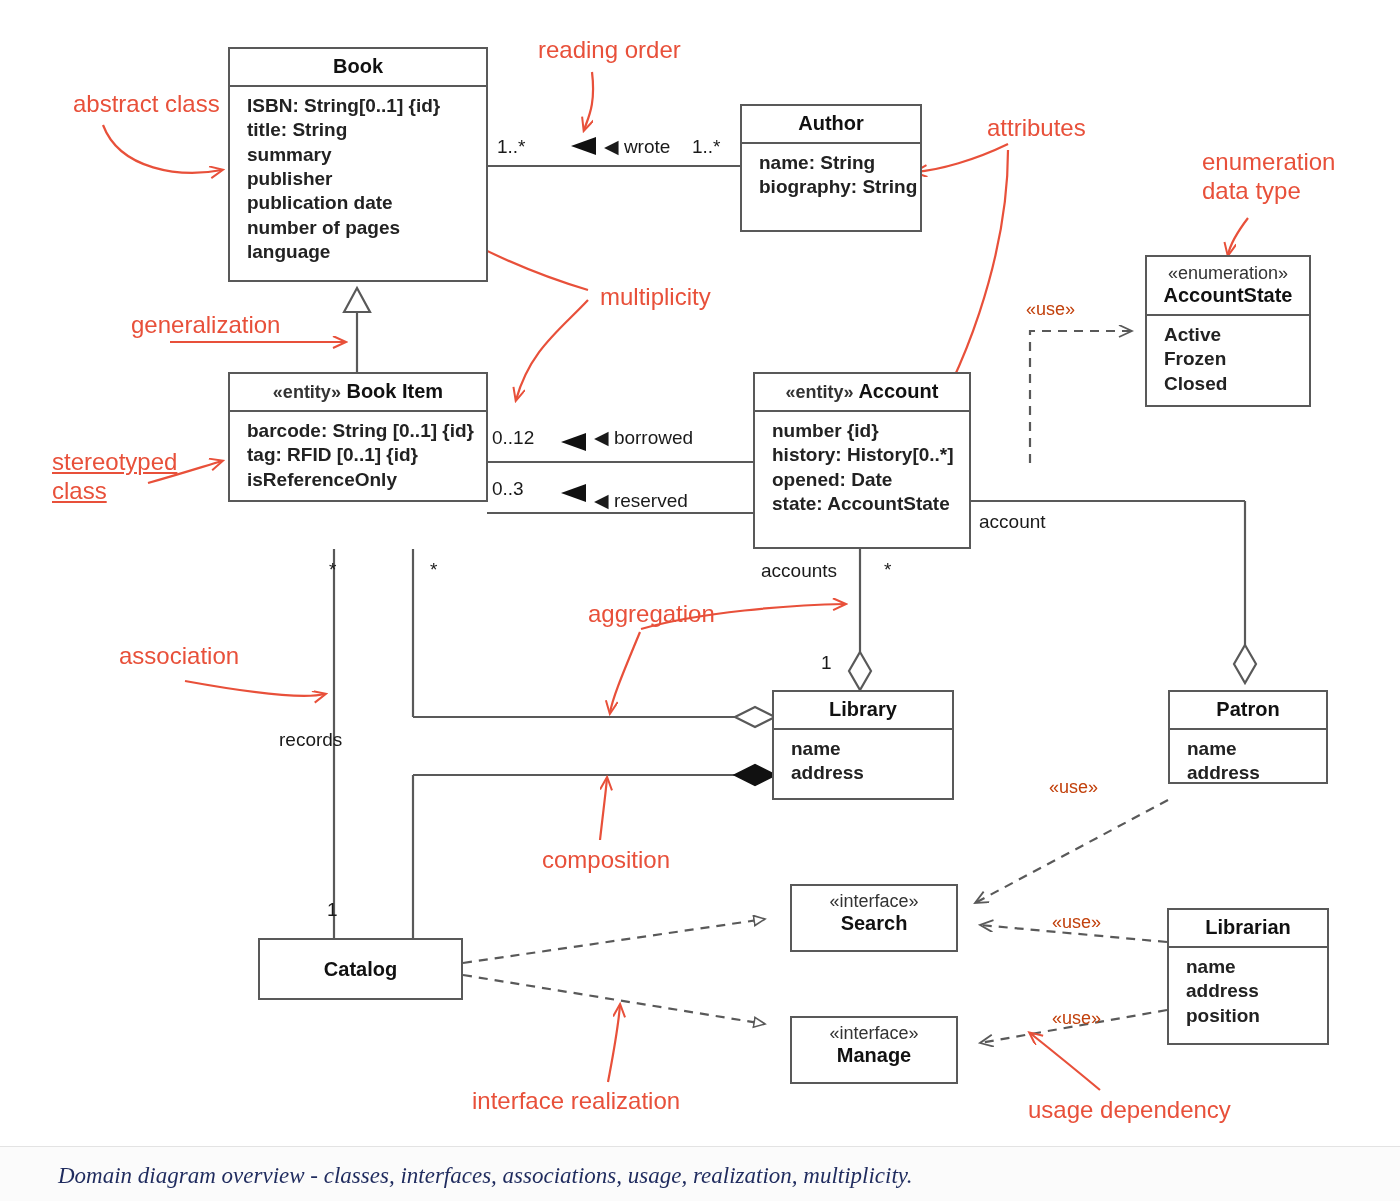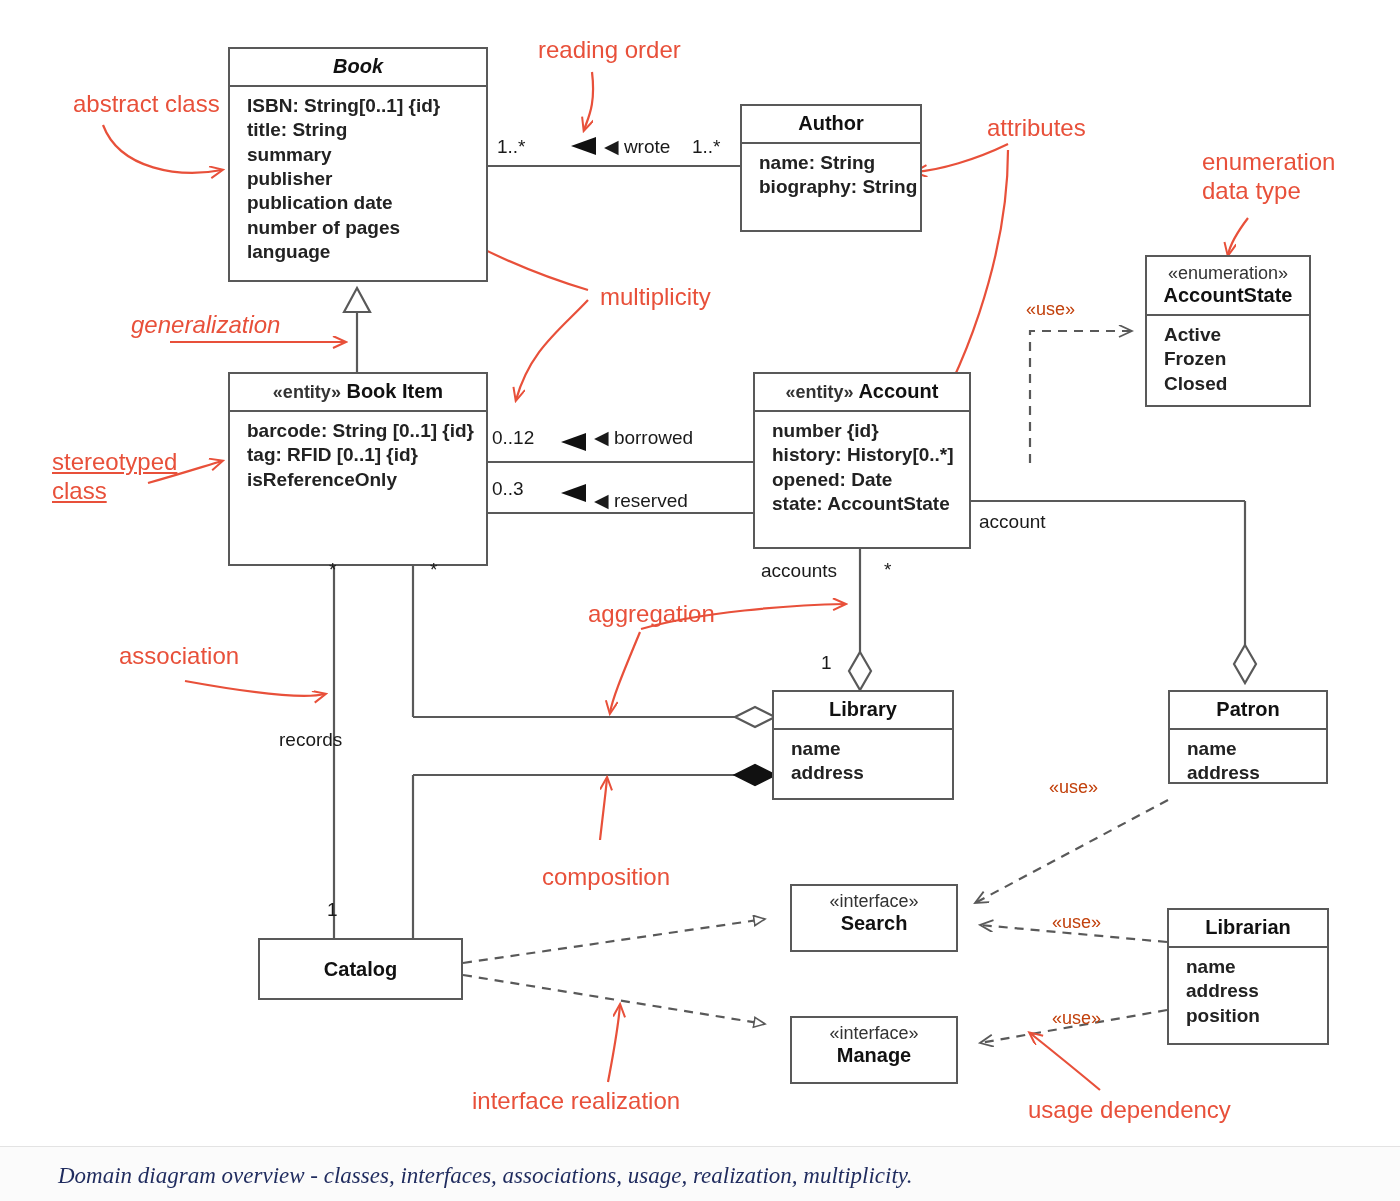--- a/index.html
+++ b/index.html
@@ -5,21 +5,21 @@
   html,body{margin:0;padding:0;background:#ffffff;}
   body{font-family:"Liberation Sans",sans-serif;}
   #page{position:relative;width:1400px;height:1201px;background:#fff;overflow:hidden;}
   #svgroot{position:absolute;left:0;top:0;width:1400px;height:1201px;}
 
   
   .uml-class{position:absolute;background:#fff;border:2px solid #595959;box-sizing:border-box;}
   .uml-head{text-align:center;padding:6px 4px 7px 4px;border-bottom:2px solid #595959;}
   .uml-head.nob{border-bottom:none;}
   .uml-name{font-weight:bold;font-size:20px;color:#111;line-height:1.15;}
-  .uml-name.abstract{font-style:italic;}
+  .uml-name.abstract{}
   .uml-stereo{font-size:18px;color:#333;}
   .uml-body{padding:7px 9px 6px 17px;font-weight:bold;}
   .uml-attr{font-size:19px;color:#222;line-height:1.28;white-space:nowrap;}
 
   
   .lbl{position:absolute;font-size:19px;color:#1a1a1a;white-space:nowrap;}
   .mult{position:absolute;font-size:19px;color:#1a1a1a;white-space:nowrap;}
   .stereo-lbl{position:absolute;font-size:18px;color:#c2410c;white-space:nowrap;}
 
   
@@ -162,21 +162,21 @@
   <div class="uml-class" style="left:740px;top:104px;width:182px;height:128px;">
     <div class="uml-head">
       <div class="uml-name">Author</div>
     </div>
     <div class="uml-body">
       <div class="uml-attr">name: String</div>
       <div class="uml-attr">biography: String</div>
     </div>
   </div>
 
-  <div class="uml-class" style="left:228px;top:372px;width:260px;height:194px;">
+  <div class="uml-class" style="left:228px;top:372px;width:260px;height:130px;">
     <div class="uml-head">
       <div class="uml-name">
         <span class="uml-stereo">«entity»</span>
         <span>Book Item</span>
       </div>
     </div>
     <div class="uml-body">
       <div class="uml-attr">barcode: String [0..1] {id}</div>
       <div class="uml-attr">tag: RFID [0..1] {id}</div>
       <div class="uml-attr">isReferenceOnly</div>
@@ -274,27 +274,27 @@
   <div class="stereo-lbl" style="left:1052px;top:1008px;">«use»</div>
 
   <div class="anno" style="left:44px;top:90px;margin-left:29px;">abstract class</div>
   <div class="anno" style="left:538px;top:36px;">reading order</div>
   <div class="anno" style="left:987px;top:114px;">attributes</div>
   <div class="anno" style="left:1202px;top:148px;">
     <div>enumeration</div>
     <div>data type</div>
   </div>
   <div class="anno" style="left:600px;top:283px;">multiplicity</div>
-  <div class="anno" style="left:131px;top:311px;font-style:italic;">generalization</div>
+  <div class="anno" style="left:131px;top:311px;">generalization</div>
   <div class="anno" style="left:52px;top:448px;text-decoration:underline;">
     <div>stereotyped</div>
     <div>class</div>
   </div>
   <div class="anno" style="left:119px;top:642px;">association</div>
   <div class="anno" style="left:588px;top:600px;">aggregation</div>
-  <div class="anno" style="left:542px;top:846px;margin-top:17px;">composition</div>
+  <div class="anno" style="left:542px;top:846px;">composition</div>
   <div class="anno" style="left:472px;top:1087px;">interface realization</div>
   <div class="anno" style="left:1028px;top:1096px;">usage dependency</div>
 
   <div id="caption-bar"></div>
   <div id="caption-text">Domain diagram overview - classes, interfaces, associations, usage, realization, multiplicity.</div>
 
 </div>
 
 </body></html>

